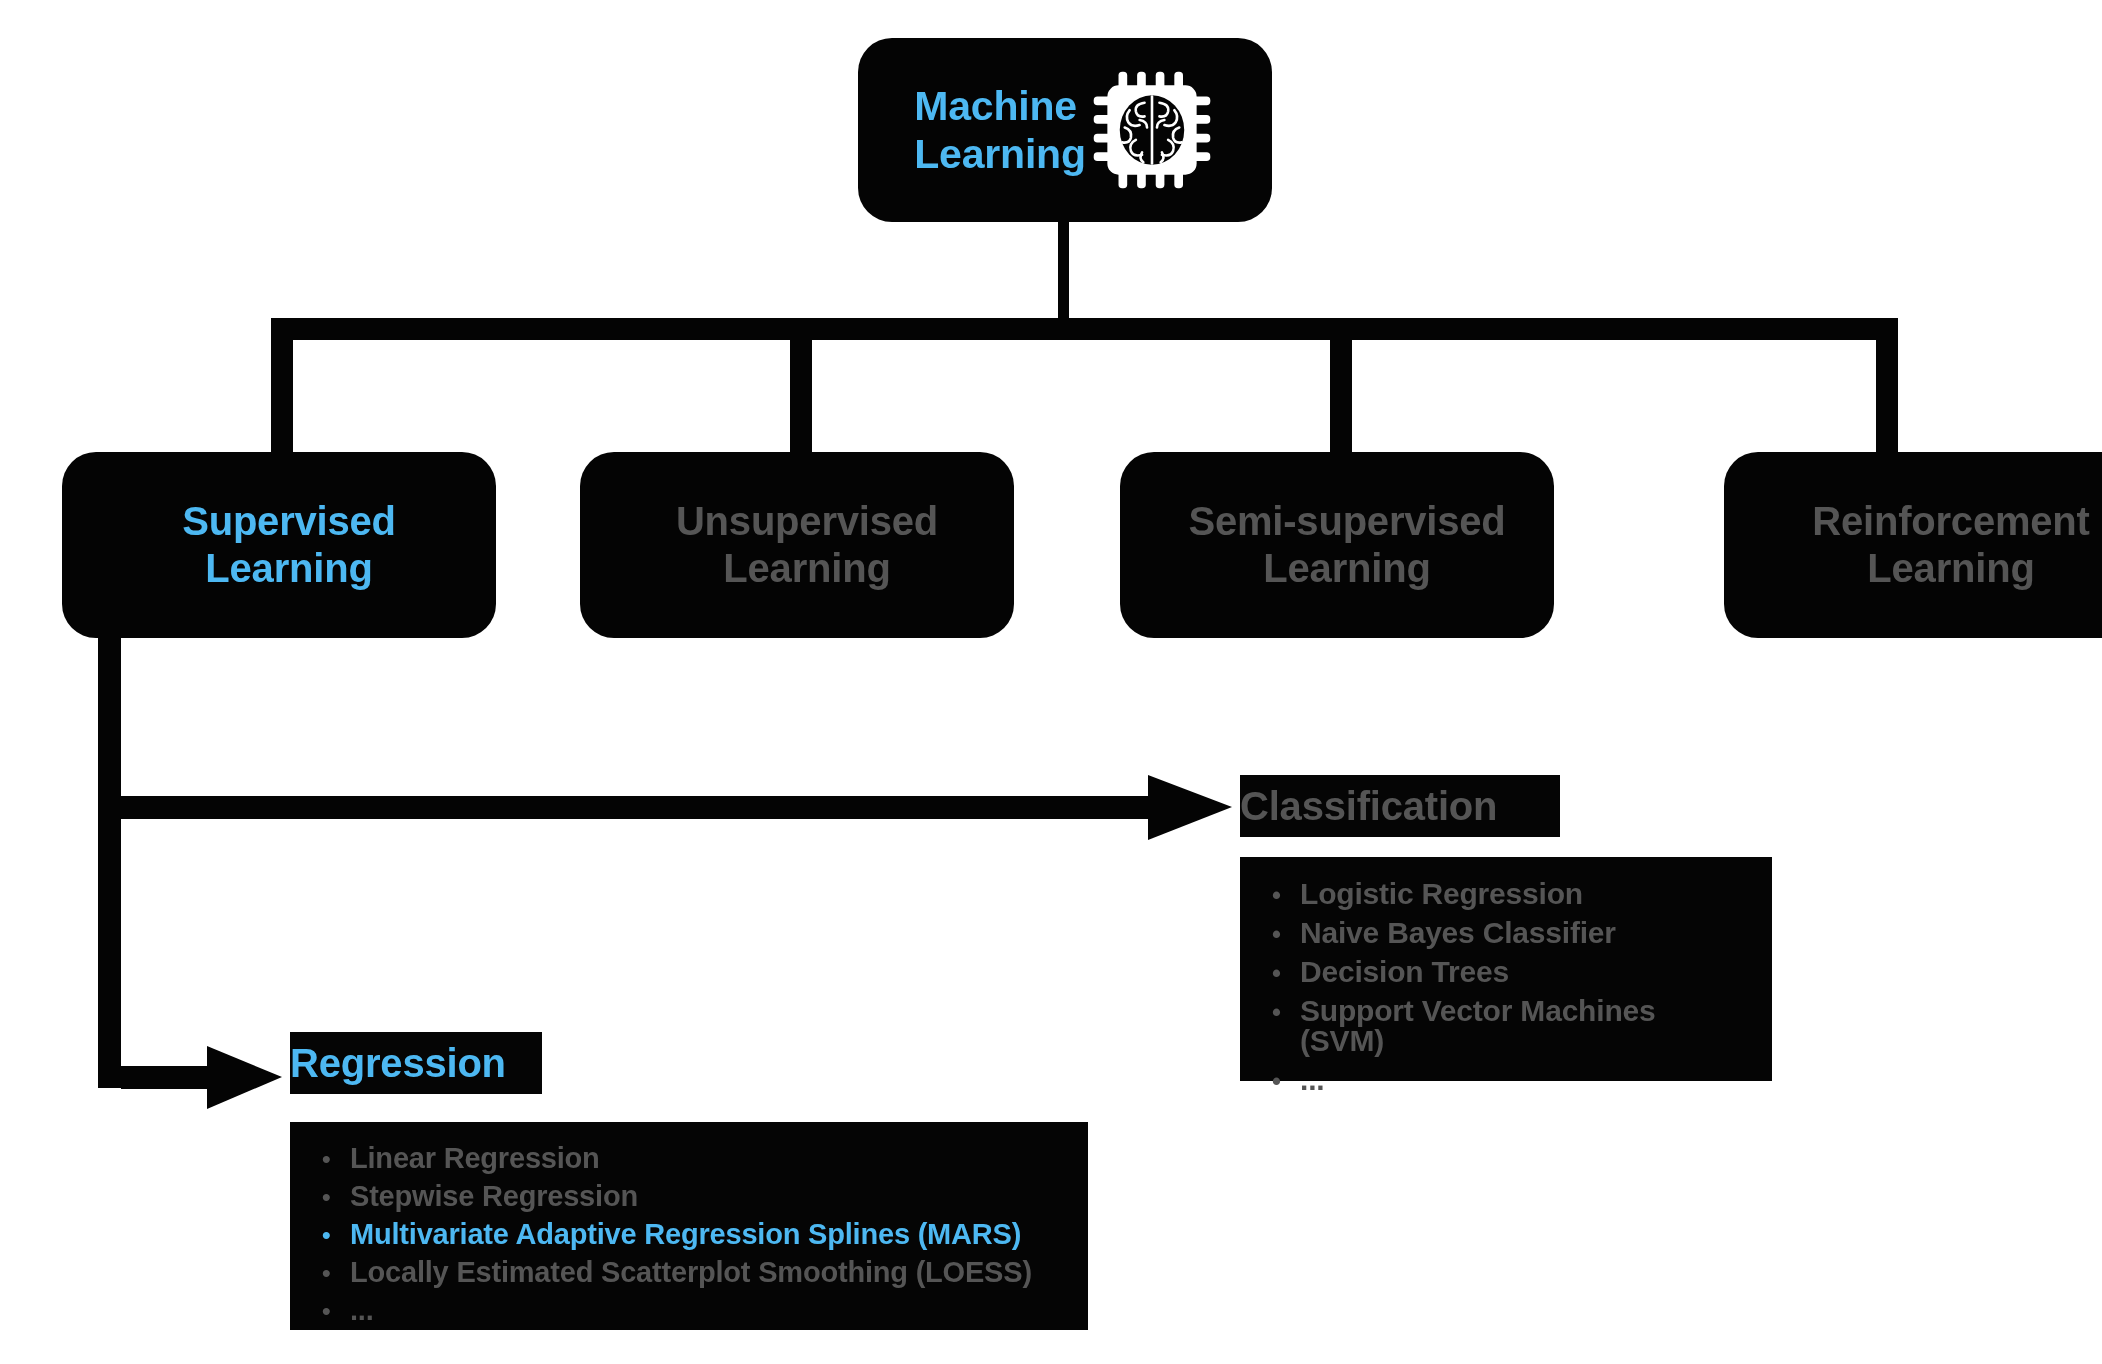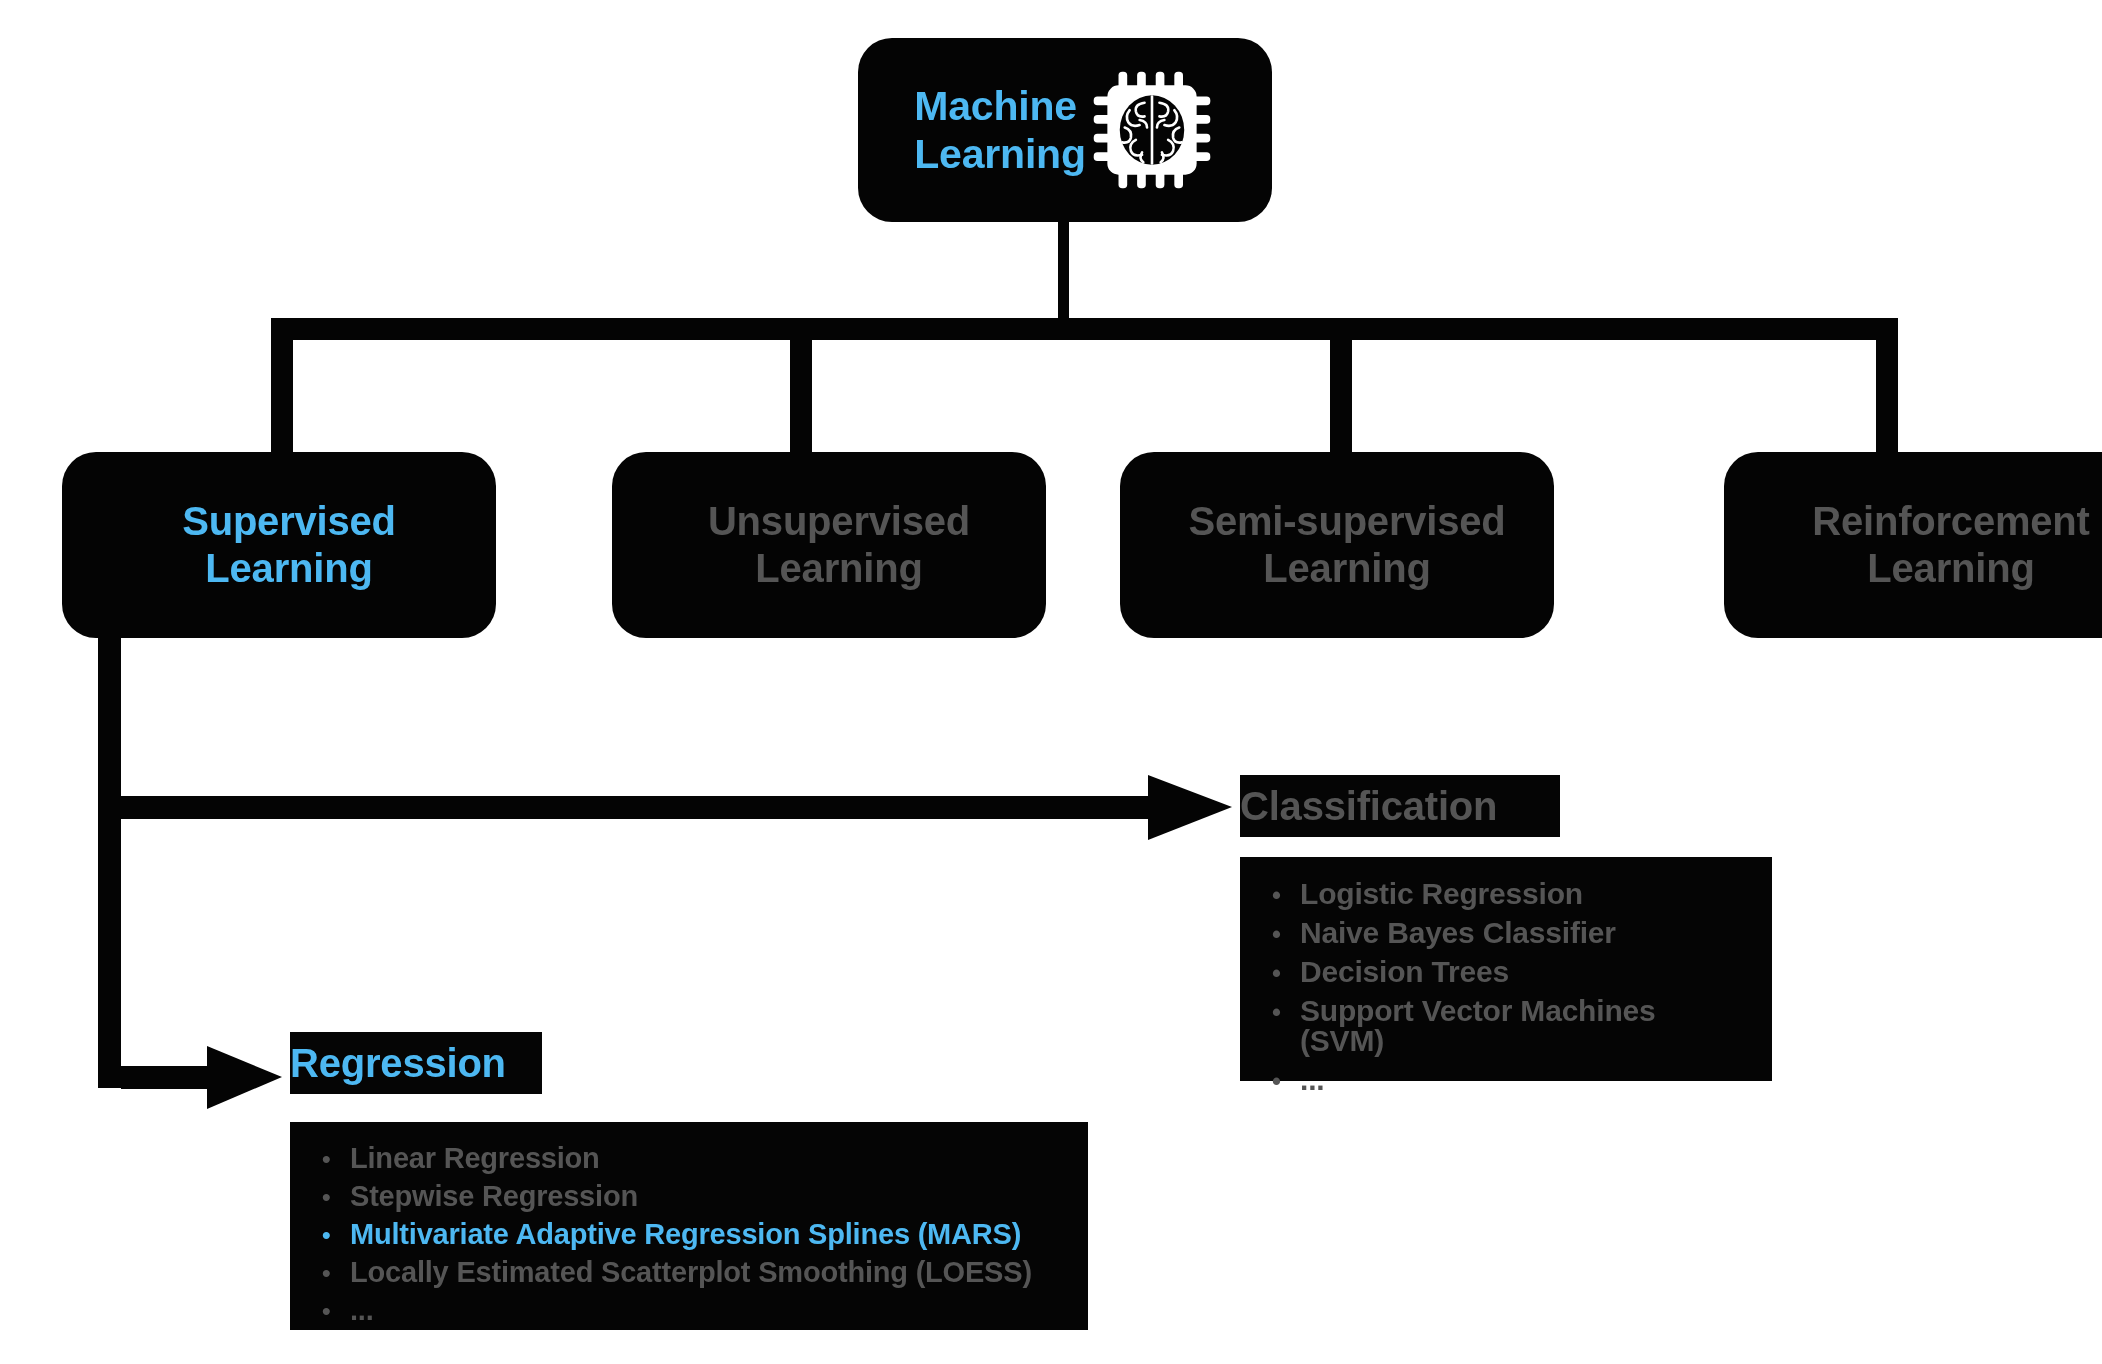--- a/index.html
+++ b/index.html
@@ -36,21 +36,21 @@
   }
   #node-root .label {
     color: #4db8f2;
     font-size: 41px;
     text-align: left;
   }
   .chip-icon { width: 124px; height: 124px; flex: none; display: block; }
 
   .node-l2 { top: 452px; height: 186px; width: 434px; font-size: 40px; padding-left: 20px; }
   #node-supervised      { left: 62px;   }
-  #node-unsupervised    { left: 612px;  }
+  #node-unsupervised    { left: 580px;  }
   #node-semisupervised  { left: 1120px; justify-content: center; }
   #node-reinforcement   { left: 1724px; }
   .node-l2 .label { color: #555555; }
   .node-l2.active .label { color: #4db8f2; }
 
   
   .heading-box {
     position: absolute;
     background: #050505;
     display: flex;

